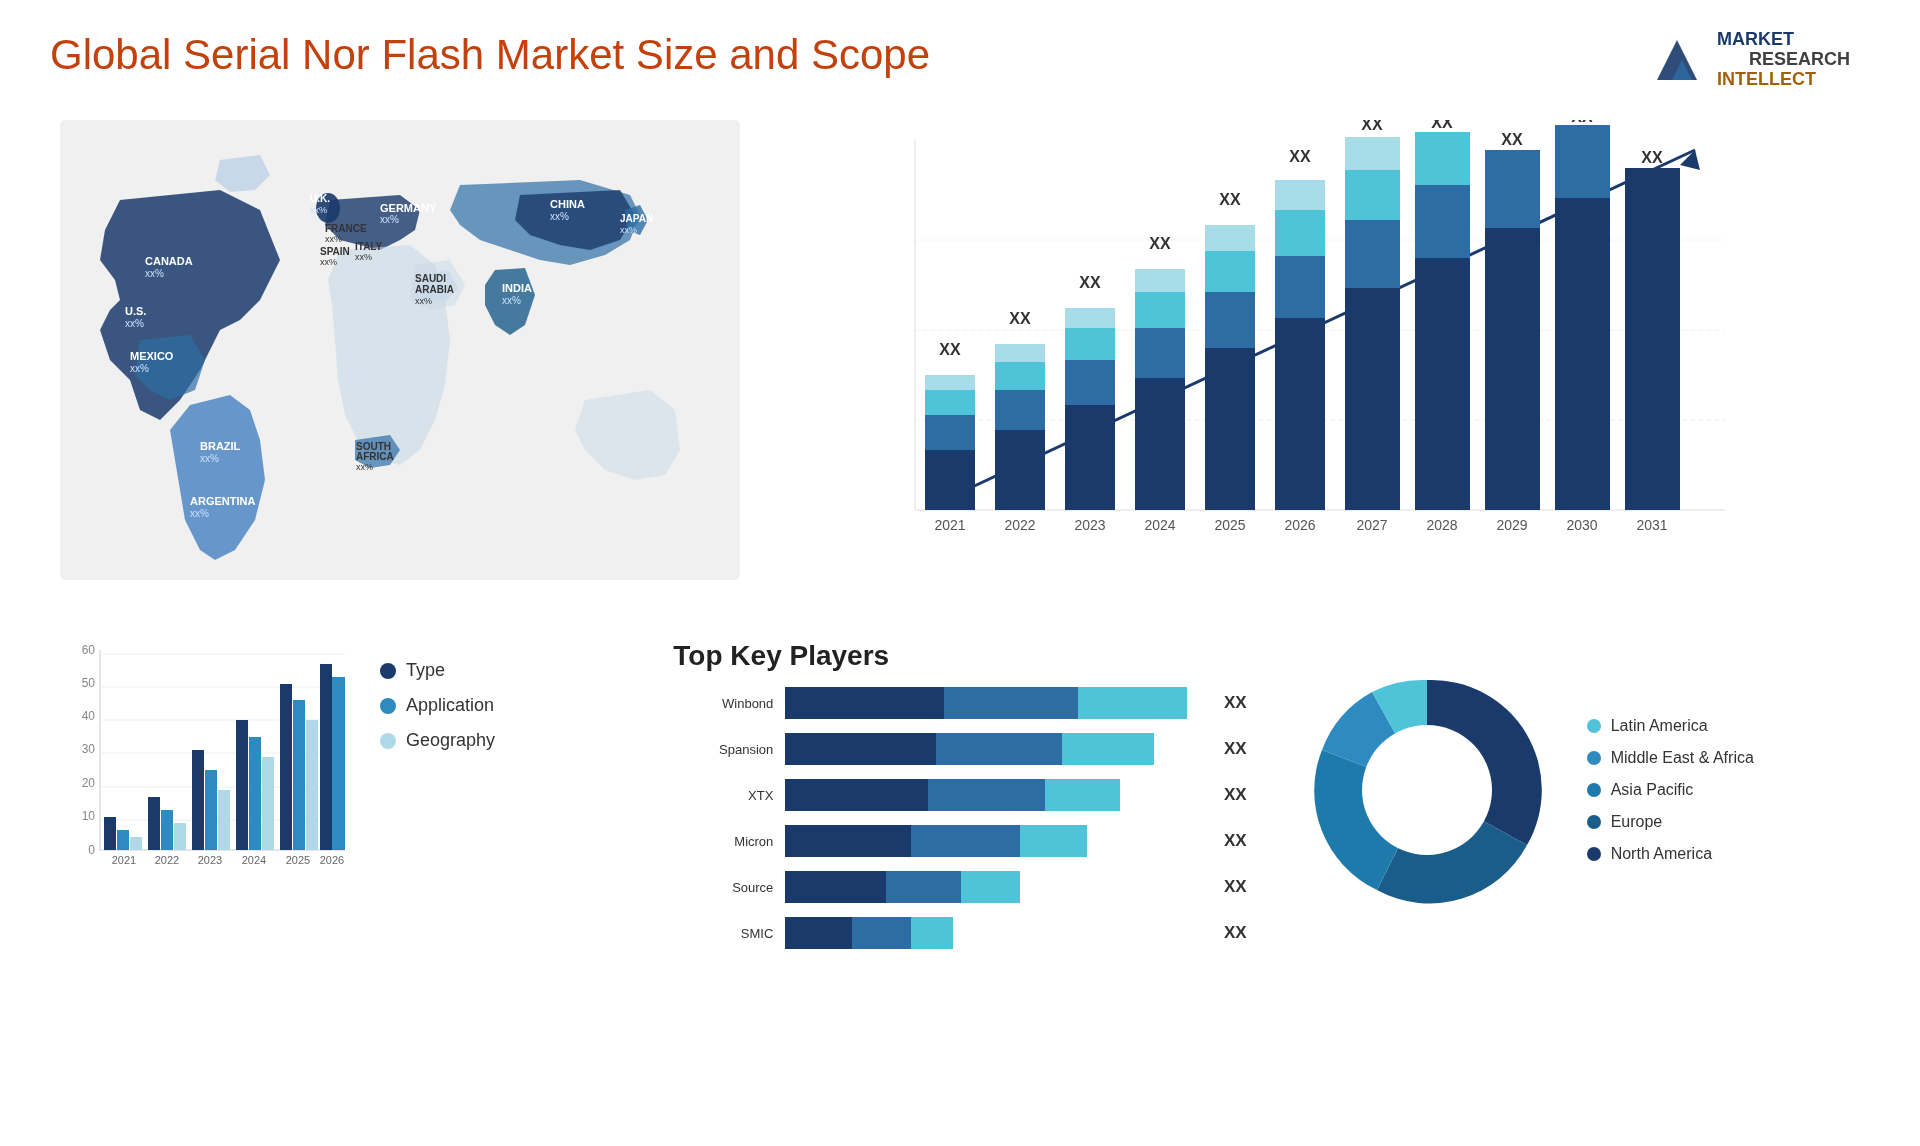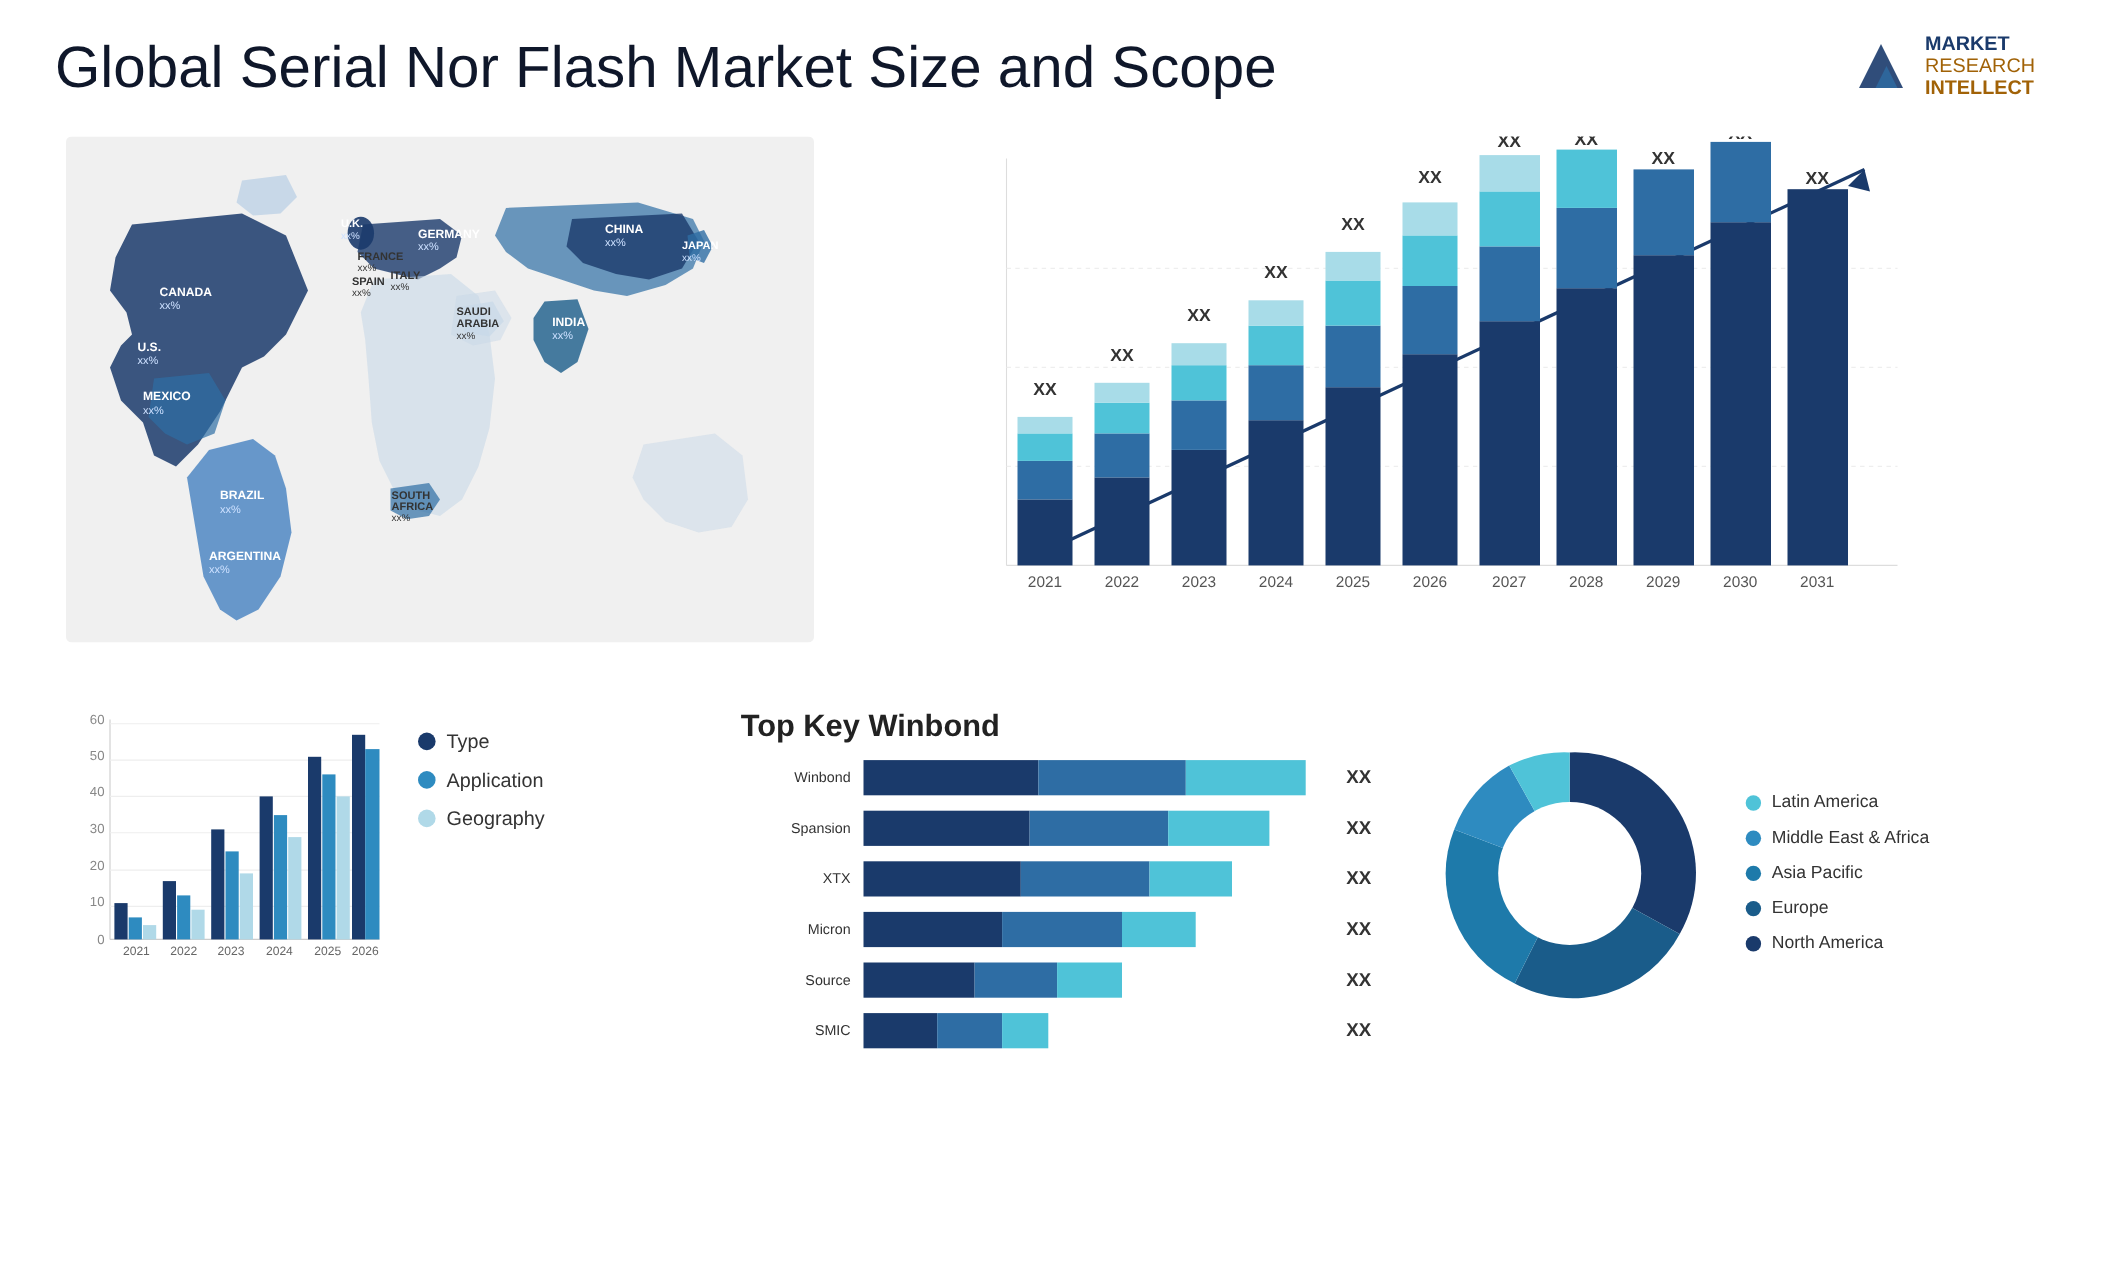--- a/index.html
+++ b/index.html
@@ -20,23 +20,23 @@
 
     
     .header {
       display: flex;
       justify-content: space-between;
       align-items: flex-start;
       margin-bottom: 20px;
     }
 
     .page-title {
-      font-size: 53px;
+      font-size: 42px;
       font-weight: 400;
-      color: #0f172a;
+      color: #c2410c;
       line-height: 1.2;
     }
 
     .logo {
       display: flex;
       align-items: center;
       gap: 10px;
       margin-right: 20px;
       justify-content: center;
     }
@@ -46,21 +46,21 @@
       height: 60px;
     }
 
     .logo-text {
       display: flex;
       flex-direction: column;
       line-height: 1.1;
     }
 
     .logo-text .market { font-size: 18px; font-weight: 700; color: #1a3a6b; }
-    .logo-text .research { font-size: 18px; font-weight: 400; color: #a16207; }
+    .logo-text .research { font-size: 18px; font-weight: 700; color: #404040; margin-left: 32px; }
     .logo-text .intellect { font-size: 18px; font-weight: 700; color: #a16207; }
 
     
     .main-content {
       display: grid;
       grid-template-columns: 680px 1fr;
       grid-template-rows: 500px auto;
       gap: 10px;
     }
 
@@ -509,21 +509,21 @@
             </div>
             <div class="legend-item">
               <div class="legend-dot" style="background:#b0d9e8"></div>
               <span>Geography</span>
             </div>
           </div>
         </div>
       </div>
 
       <div class="players-section">
-        <h2 class="section-title">Top Key Winbond</h2>
+        <h2 class="section-title">Top Key Players</h2>
         <div class="players-chart">
 
           <div class="player-row">
             <span class="player-name">Winbond</span>
             <div class="player-bar-container">
               <div class="player-bar-dark" style="width:38%"></div>
               <div class="player-bar-mid" style="width:32%"></div>
               <div class="player-bar-light" style="width:26%"></div>
             </div>
             <span class="player-value">XX</span>

